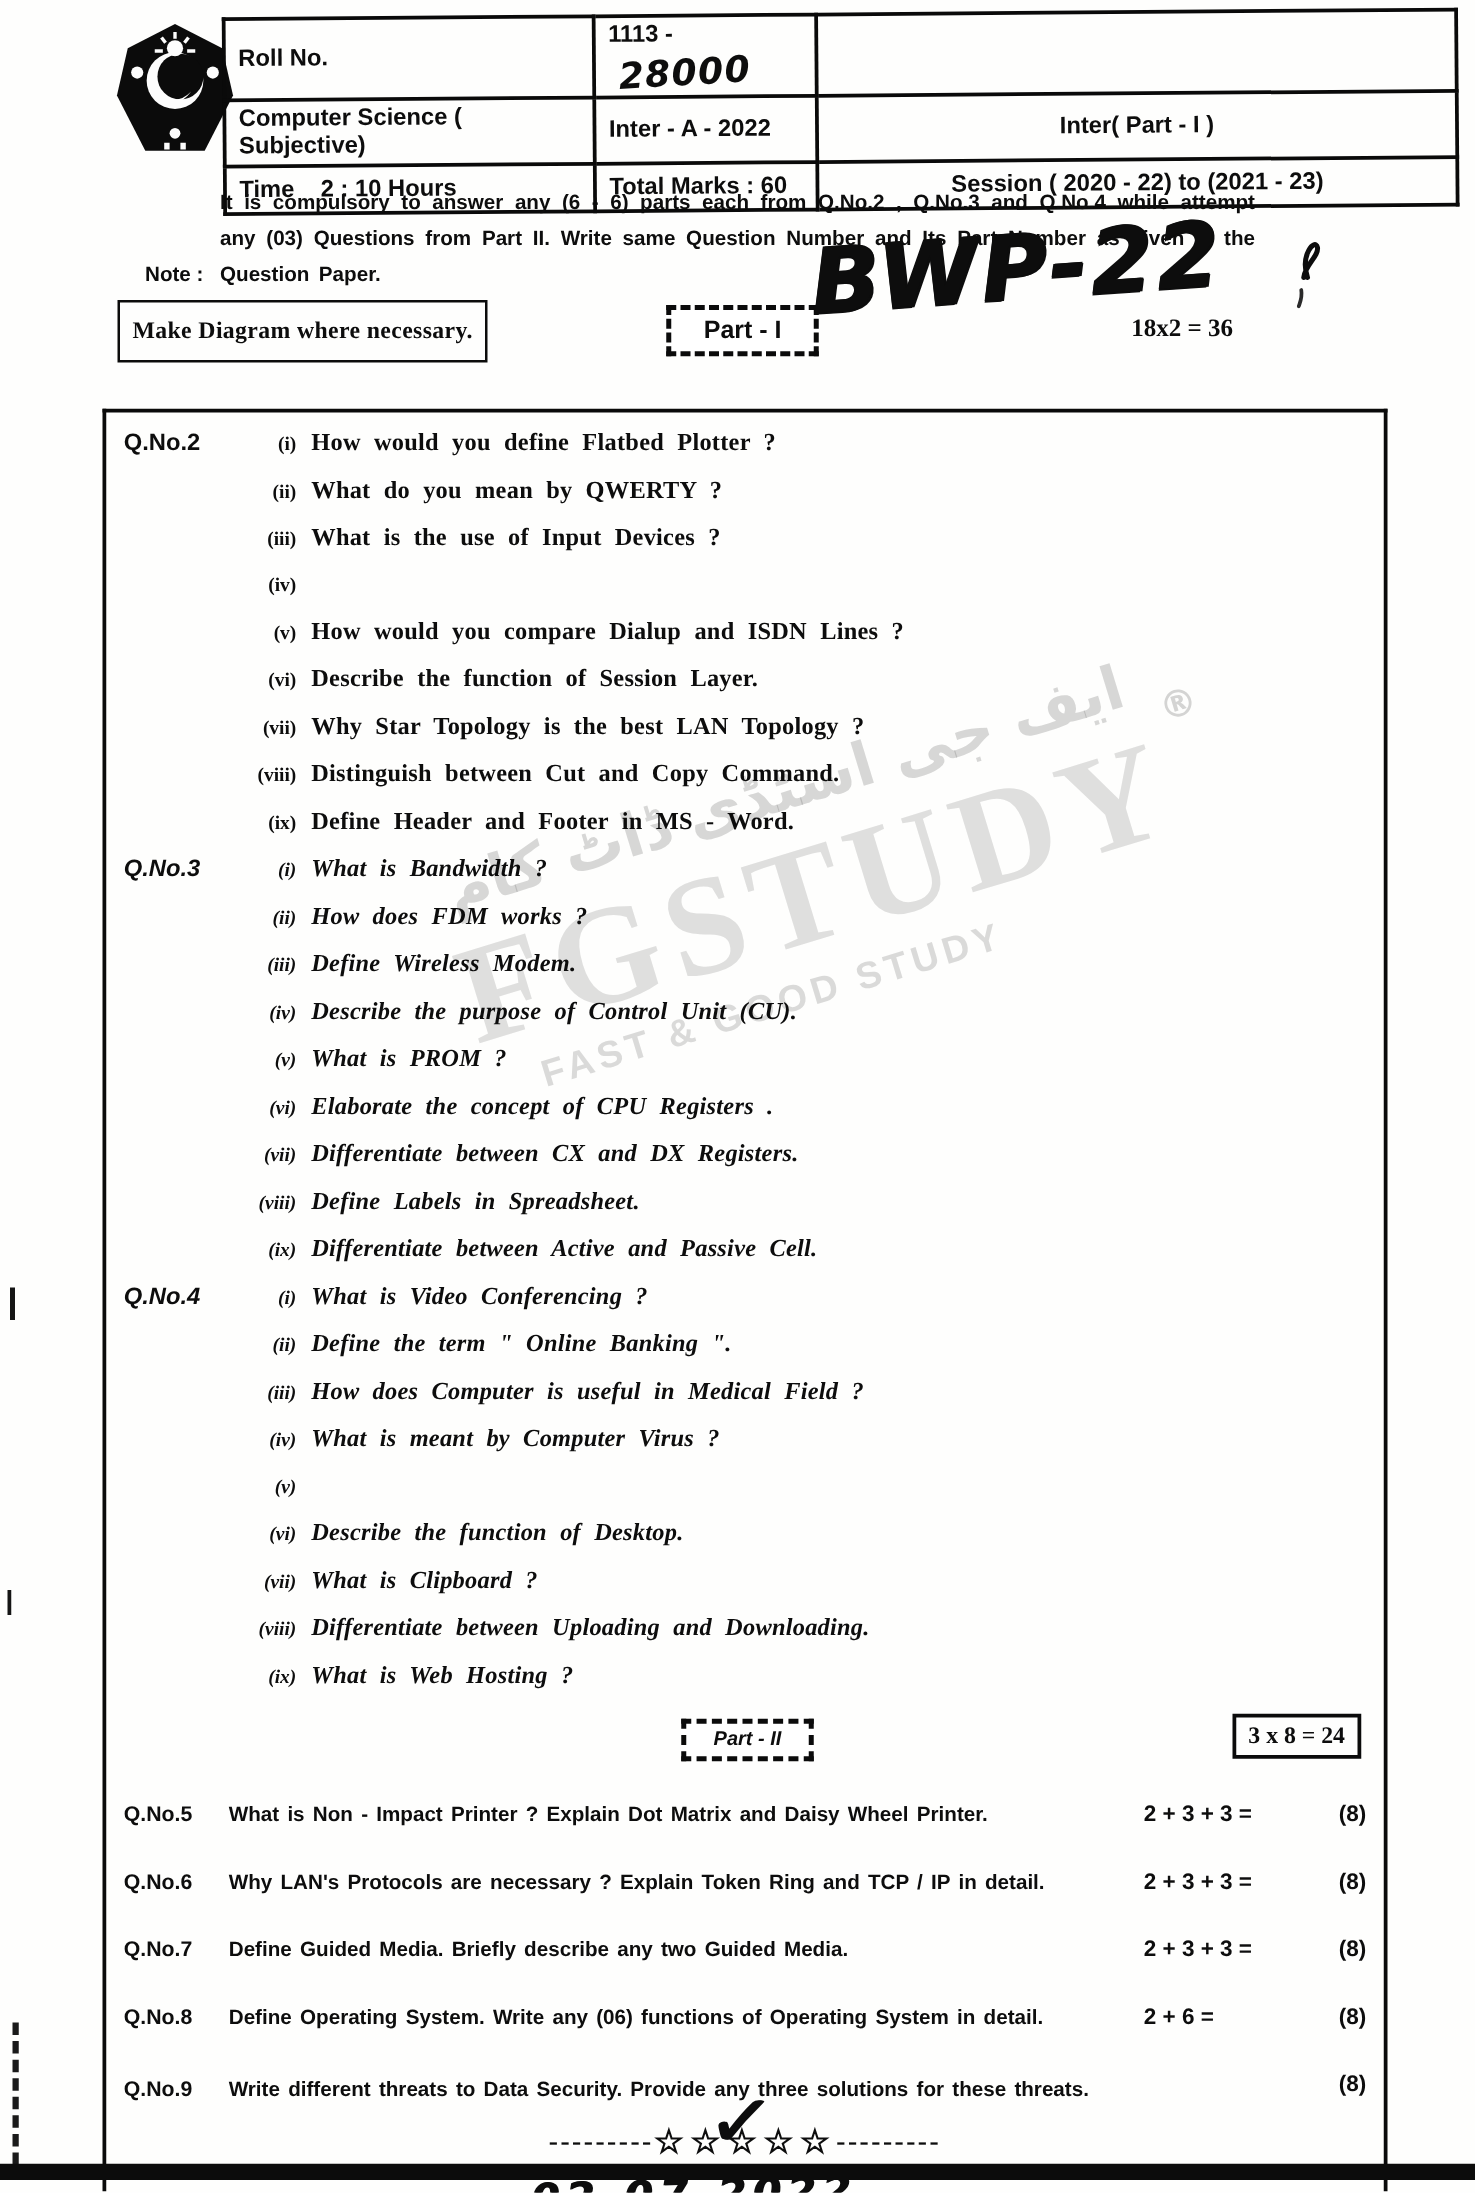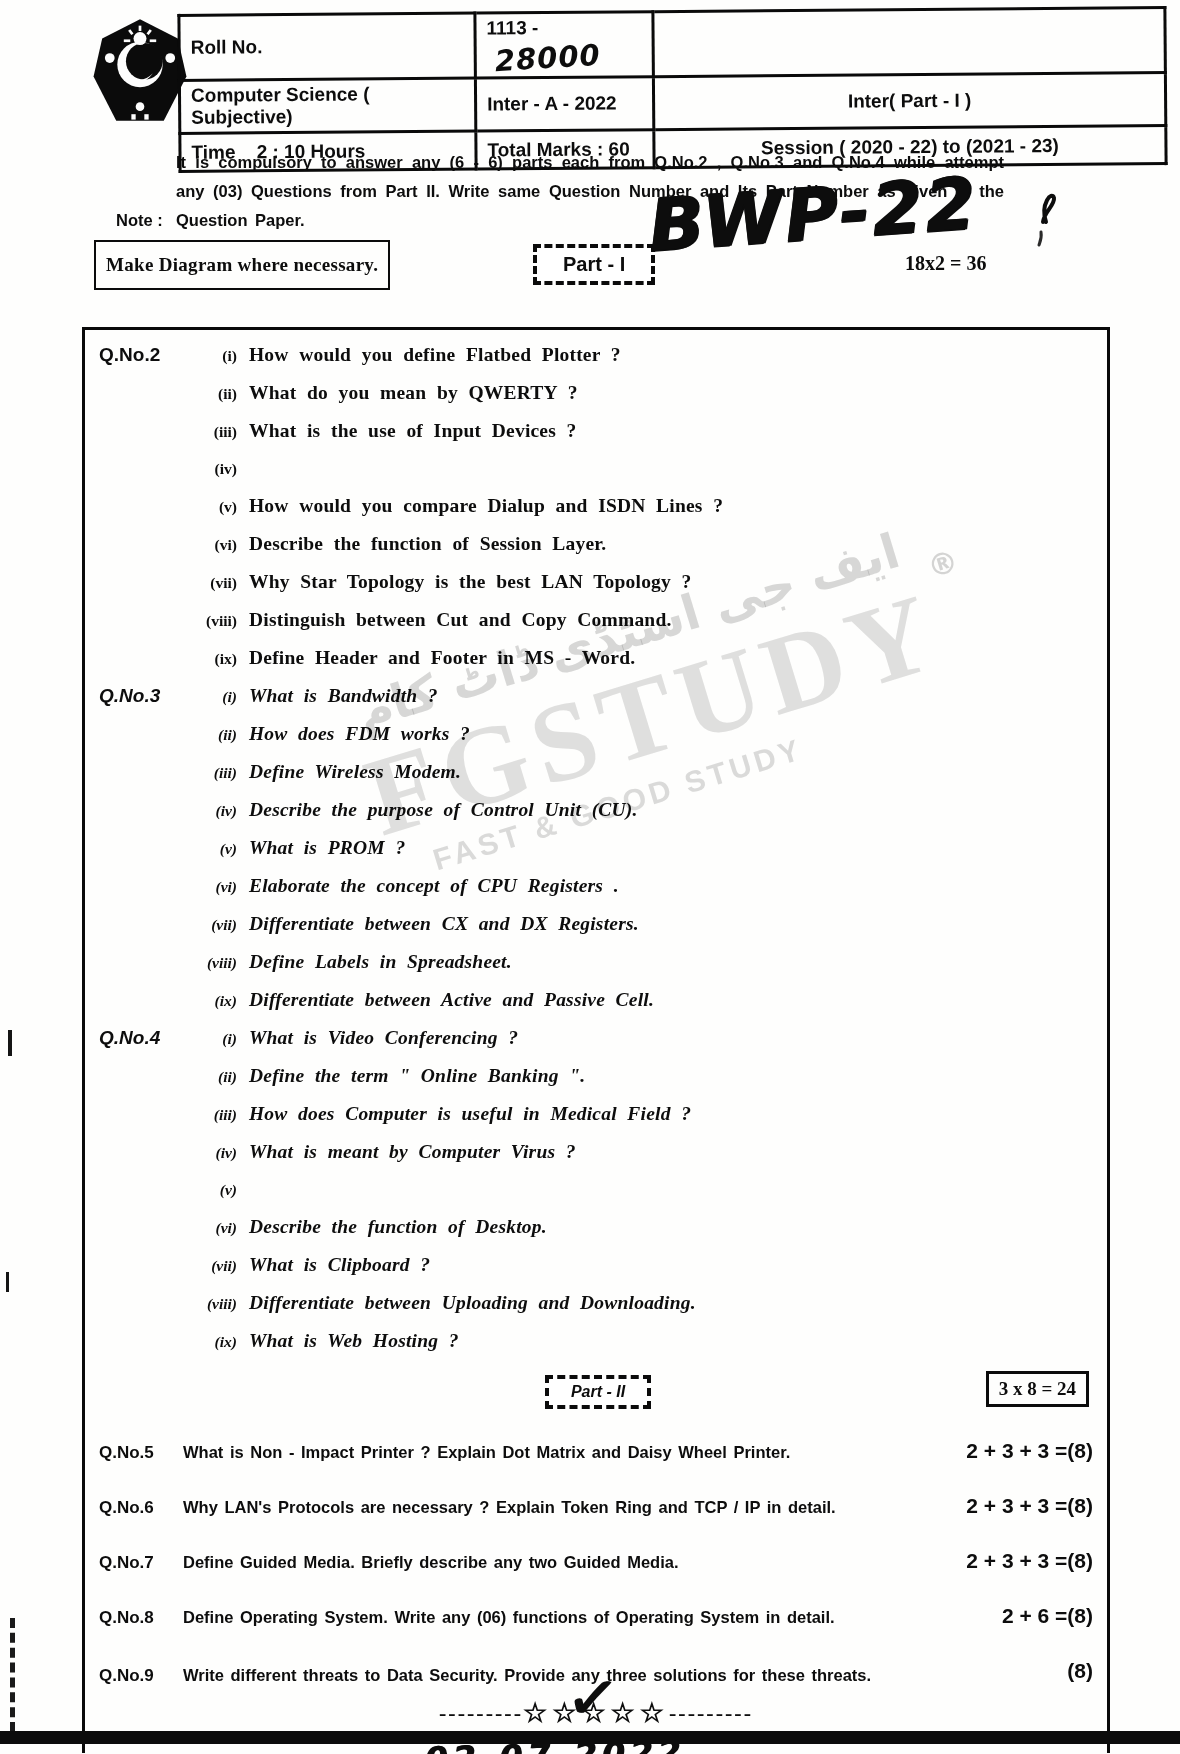--- a/index.html
+++ b/index.html
@@ -48,21 +48,21 @@
   .part2header { position:relative; display:flex; justify-content:center; margin-top:22px; }
   .part2-box { border:4px dashed #0b0b0b; padding:4px 22px; background:#fff;
     font-family:"Liberation Sans", sans-serif; font-weight:bold; font-style:italic; font-size:16px; }
   .marks24-box { position:absolute; right:8px; top:-4px; border:3px solid #0b0b0b;
     padding:4px 10px; font-size:19px; font-weight:bold; }
   .p2rows { margin-top:32px; padding-right:4px; }
   .p2row { display:flex; align-items:baseline; margin-bottom:33px;
     font-family:"Liberation Sans", sans-serif; font-weight:bold; line-height:20px; }
   .p2num { flex:0 0 84px; font-size:17px; }
   .p2text { flex:1; font-size:16.5px; word-spacing:2px; }
-  .p2marks { flex:0 0 178px; display:flex; justify-content:flex-end; font-size:21px; }
+  .p2marks { flex:0 0 178px; display:flex; justify-content:space-between; font-size:18px; }
   
   .footer { position:absolute; left:0; right:0; bottom:24px; text-align:center; }
   .starline { position:relative; display:inline-block; font-weight:bold; font-size:22px;
     letter-spacing:2px; }
   .stars { font-size:27px; letter-spacing:5px; vertical-align:-2px; }
   .check { position:absolute; left:50%; top:-36px; transform:translateX(-55%) rotate(6deg);
     font-size:64px; font-weight:bold; font-family:"DejaVu Sans", sans-serif;
     text-shadow:1.5px 0 0 #0d0d0d; }
   .date { position:absolute; left:300px; bottom:-46px; width:340px; text-align:center;
     font-size:33px; letter-spacing:5px; transform:rotate(-1.5deg); z-index:3;

